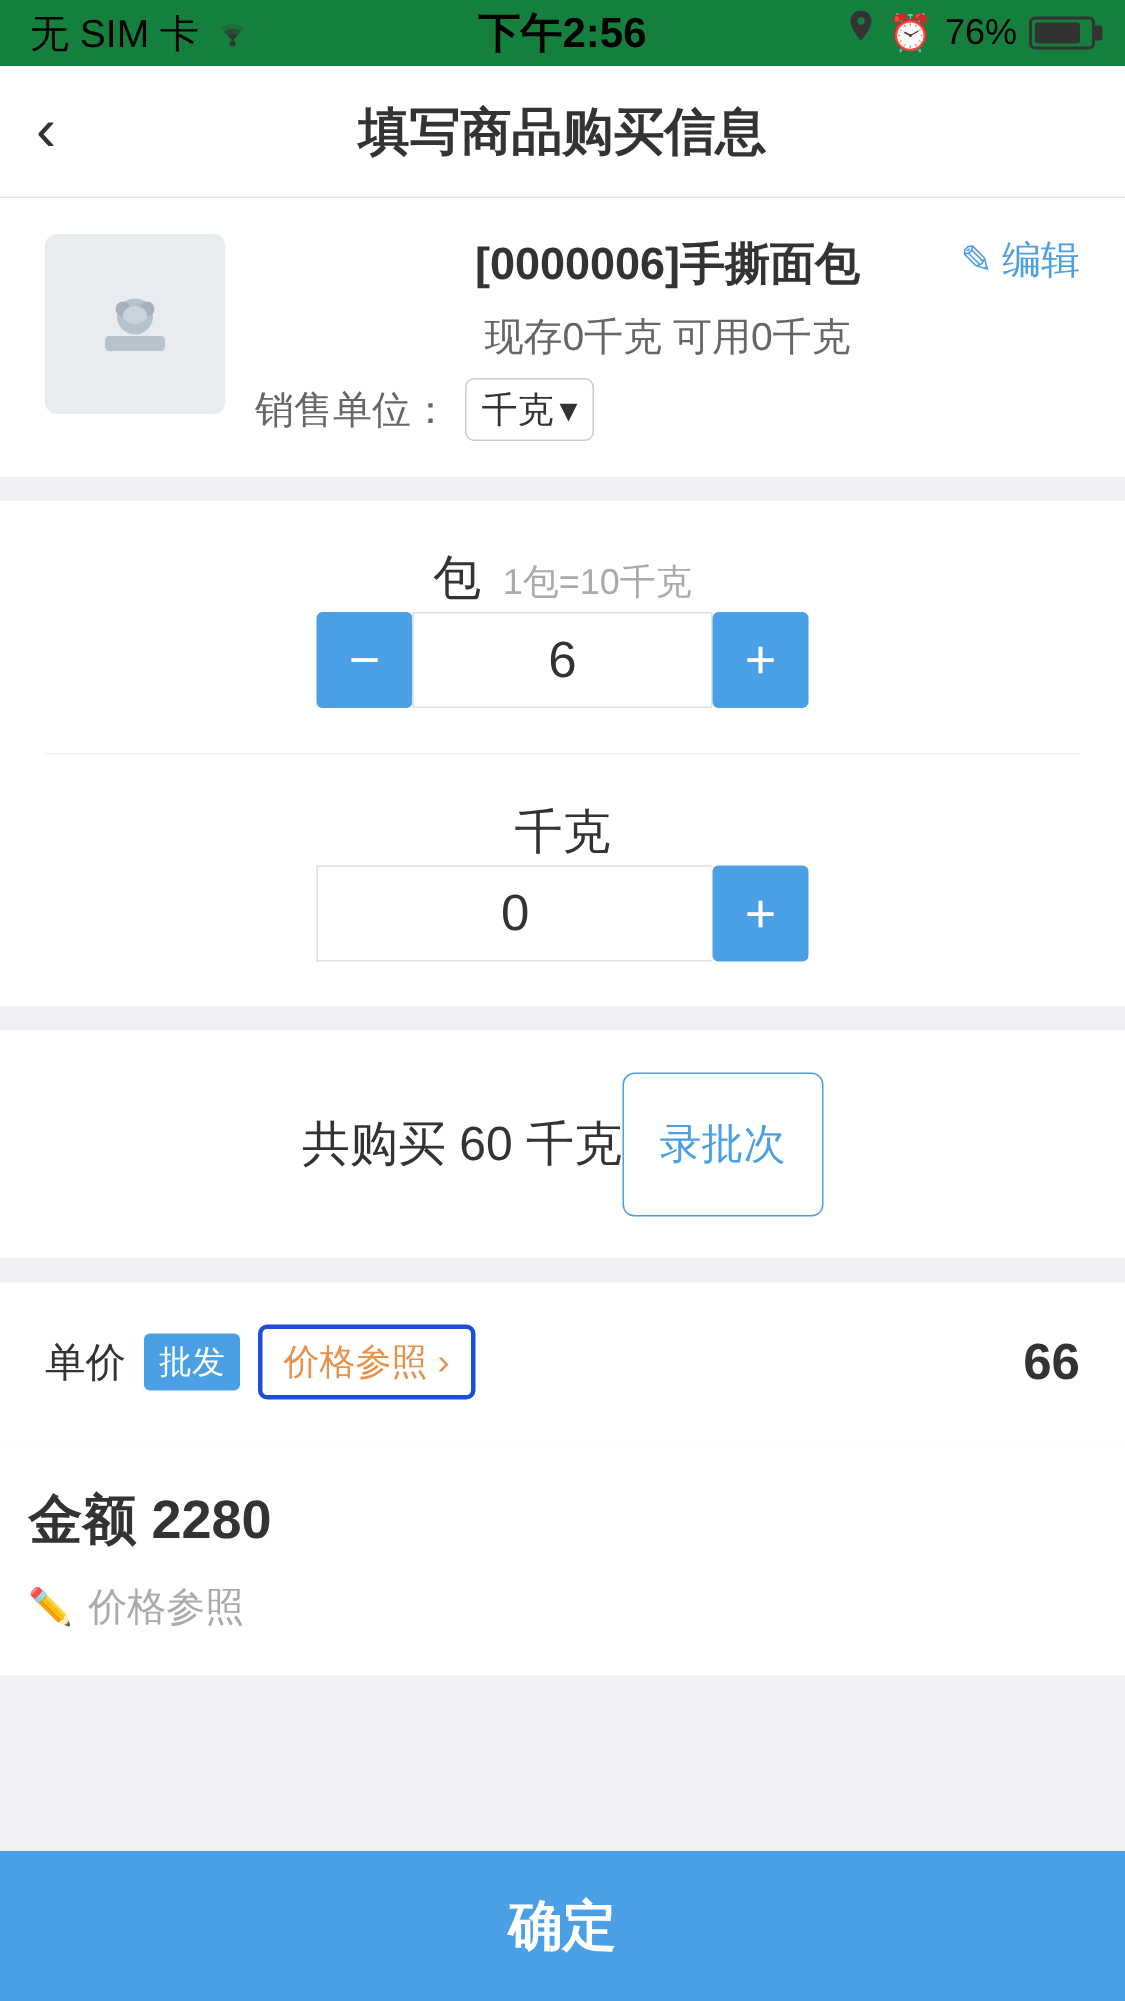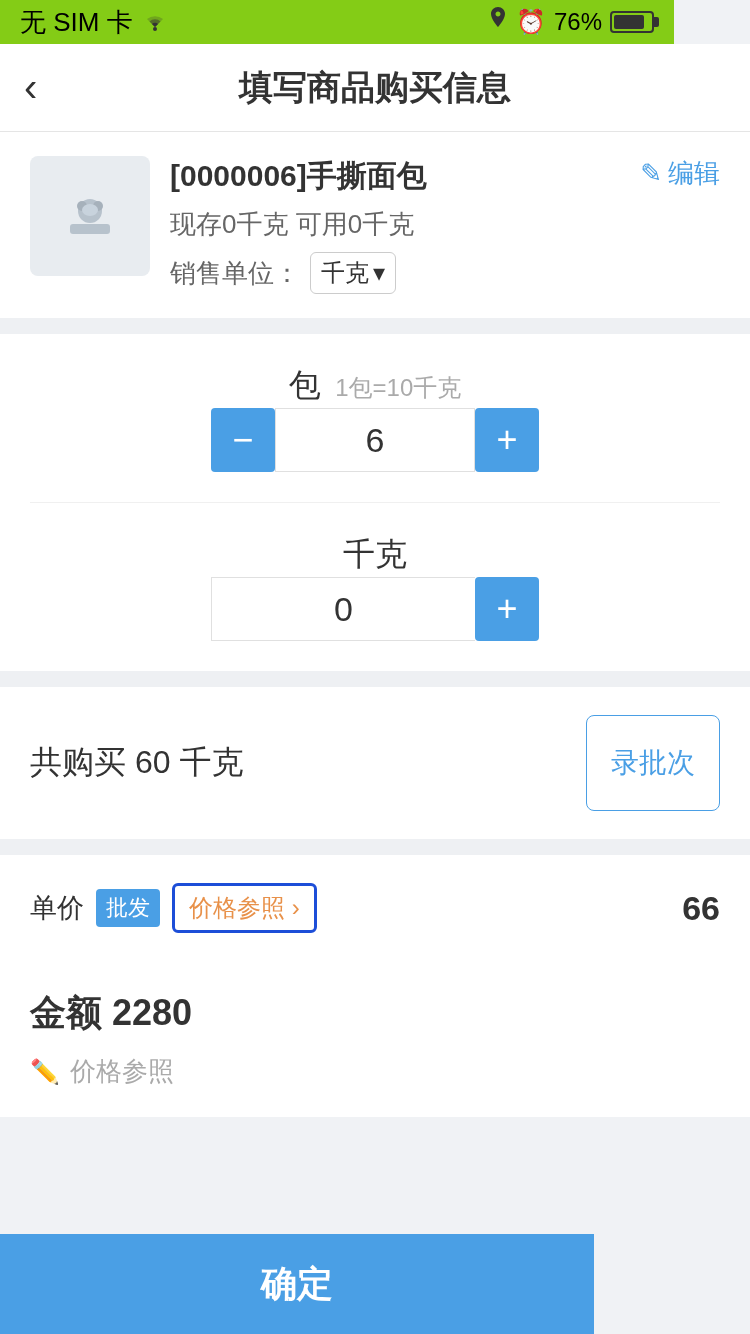--- a/index.html
+++ b/index.html
@@ -8,23 +8,23 @@
       width: 750px;
       min-height: 1334px;
       font-family: -apple-system, 'PingFang SC', 'Helvetica Neue', Arial, sans-serif;
       background: #f0f2f5;
       position: relative;
       overflow-x: hidden;
     }
 
     
     .status-bar {
-      width: 674px;
+      width: 750px;
       height: 44px;
-      background: #84cc16;
+      background: #15803d;
       display: flex;
       align-items: center;
       justify-content: space-between;
       padding: 0 20px;
       font-size: 26px;
       font-weight: 500;
     }
     .status-left {
       display: flex;
       align-items: center;
@@ -235,21 +235,21 @@
       outline: none;
       background: #fff;
     }
 
     
     .total-section {
       background: #fff;
       padding: 28px 30px;
       display: flex;
       align-items: center;
-      justify-content: space-between;
+      justify-content: center;
     }
     .total-text {
       font-size: 32px;
       color: #333;
     }
     .batch-btn {
       border: 1px solid #4a9fe5;
       border-radius: 8px;
       padding: 28px 24px;
       font-size: 28px;
@@ -297,21 +297,21 @@
     }
     .price-value {
       font-size: 34px;
       color: #333;
       font-weight: 600;
     }
 
     
     .amount-section {
       background: #fff;
-      padding: 28px 30px;
+      padding: 28px 19px;
       margin-top: 0;
     }
     .amount-row {
       font-size: 36px;
       color: #333;
       font-weight: 600;
       margin-bottom: 16px;
     }
     .note-row {
       display: flex;
@@ -330,54 +330,56 @@
       background: #f0f2f5;
       flex: 1;
       min-height: 400px;
     }
 
     
     .confirm-bar {
       position: fixed;
       bottom: 0;
       left: 0;
-      width: 594px;
+      width: 750px;
       height: 100px;
       background: #4a9fe5;
       display: flex;
       align-items: center;
       justify-content: center;
       cursor: pointer;
     }
     .confirm-text {
       font-size: 36px;
       color: #fff;
       font-weight: 600;
     }
 
     .product-card-wrapper {
       background: #fff;
       position: relative;
+      text-align: center;
     }
   </style>
 </head>
 <body>
 
 <div class="status-bar">
   <div class="status-left">
     <span>无 SIM 卡</span>
     <span>
       <svg width="28" height="22" viewBox="0 0 28 22" fill="none">
         <path d="M14 18l3-3a4.2 4.2 0 00-6 0l3 3z" fill="#333"></path>
         <path d="M14 18l5.5-5.5a7.8 7.8 0 00-11 0L14 18z" fill="#333" opacity="0.5"></path>
         <path d="M14 18l8-8a13 13 0 00-16 0l8 8z" fill="#333" opacity="0.25"></path>
         <circle cx="14" cy="20" r="2" fill="#333"></circle>
       </svg>
     </span>
   </div>
+  <div class="status-center">下午2:56</div>
   <div class="status-right">
     <span>
       <svg width="20" height="24" viewBox="0 0 20 24" fill="#333">
         <path d="M10 0C6.13 0 3 3.13 3 7c0 5.25 7 13 7 13s7-7.75 7-13c0-3.87-3.13-7-7-7zm0 9.5c-1.38 0-2.5-1.12-2.5-2.5S8.62 4.5 10 4.5s2.5 1.12 2.5 2.5S11.38 9.5 10 9.5z"></path>
       </svg>
     </span>
     <span>⏰</span>
     <span>76%</span>
     <span class="battery-icon">
       <div class="battery-fill"></div>

